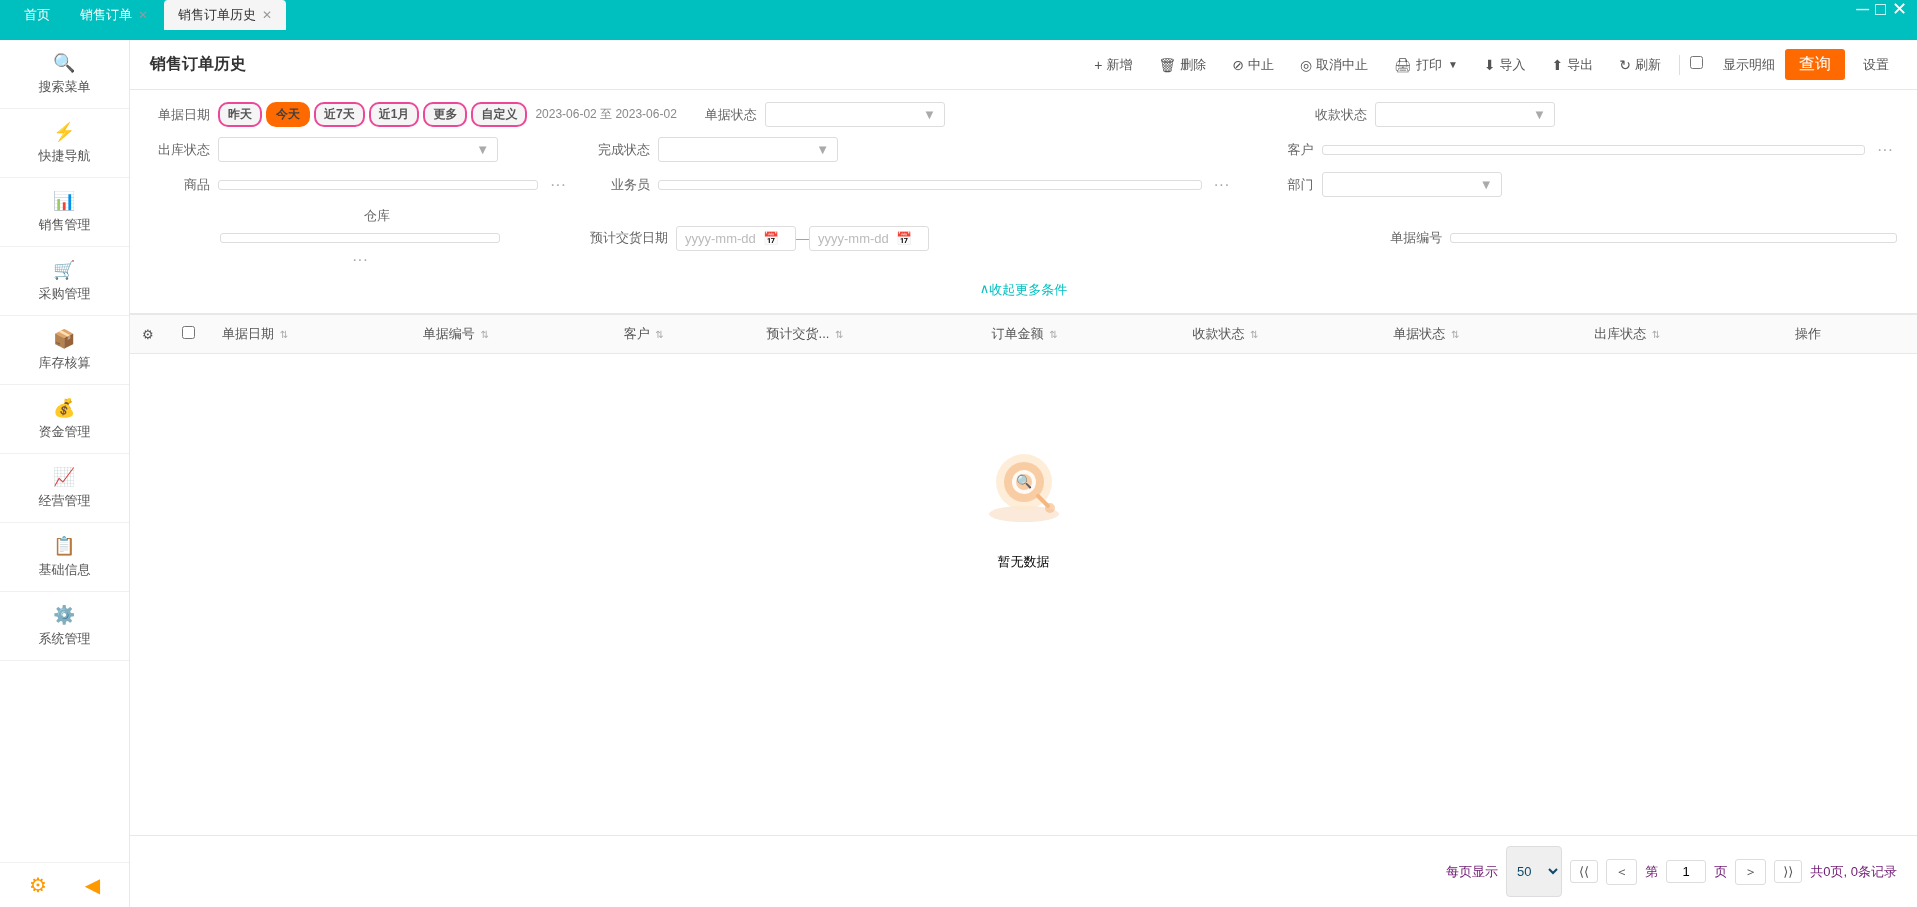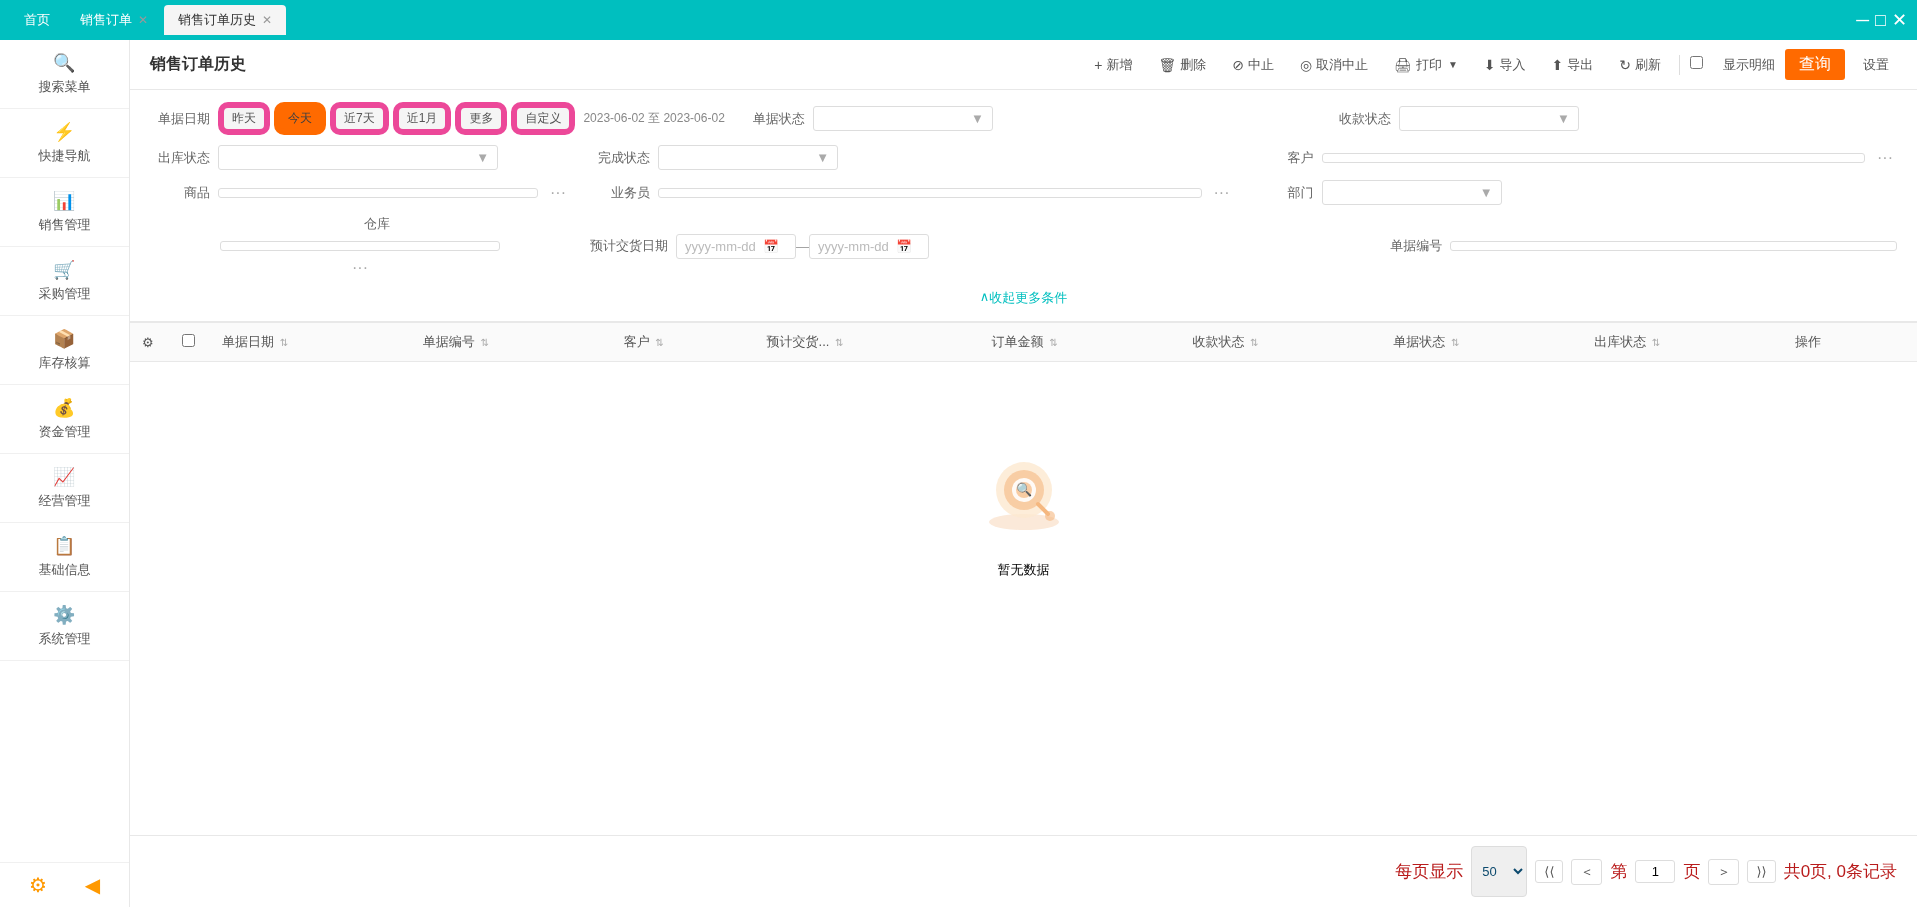--- a/index.html
+++ b/index.html
@@ -1,20 +1,20 @@
 <!DOCTYPE html>
 <html><head>
   <meta charset="utf-8">
   <style>
     * { box-sizing: border-box; margin: 0; padding: 0; font-family: 'Microsoft YaHei', Arial, sans-serif; font-size: 13px; }
     body { display: flex; flex-direction: column; height: 907px; width: 1917px; background: #f5f5f5; overflow: hidden; }
 
     
     .top-bar {
-      display: flex; align-items: center; background: #00bfbf; height: 40px; padding: 0 10px;
+      display: flex; align-items: flex-start; background: #00bfbf; height: 40px; padding: 0 10px;
       flex-shrink: 0;
     }
     .tab-item {
       display: flex; align-items: center; height: 30px; padding: 0 14px; border-radius: 4px 4px 0 0;
       color: #fff; cursor: pointer; font-size: 13px; position: relative; margin-right: 2px;
     }
     .tab-item.home { background: transparent; }
     .tab-item.active { background: #f5f5f5; color: #333; }
     .tab-item .tab-close { margin-left: 6px; font-size: 12px; color: #999; cursor: pointer; }
     .top-bar-right { margin-left: auto; display: flex; align-items: center; gap: 6px; }
@@ -63,21 +63,21 @@
     .filter-area {
       background: #fff; padding: 12px 20px; border-bottom: 1px solid #e8e8e8; flex-shrink: 0;
     }
     .filter-row { display: flex; align-items: center; margin-bottom: 10px; gap: 20px; }
     .filter-item { display: flex; align-items: center; gap: 8px; min-width: 300px; }
     .filter-label { color: #666; white-space: nowrap; min-width: 60px; text-align: right; }
     .filter-control { flex: 1; display: flex; align-items: center; gap: 4px; }
     .date-pills { display: flex; align-items: center; gap: 4px; }
     .date-pill {
       padding: 2px 8px; border-radius: 10px; font-size: 12px; cursor: pointer; color: #555;
-      background: #f5f5f5; border: 6px solid #ec4899;
+      background: #f5f5f5; border: 2px solid #ec4899; font-weight: bold;
     }
     .date-pill.active { background: #ff6a00; color: #404040; border-color: #ff6a00; }
     .date-range { font-size: 12px; color: #888; margin-left: 4px; }
     .select-control {
       display: flex; align-items: center; border: 1px solid #ddd; border-radius: 3px;
       padding: 4px 8px; background: #fff; cursor: pointer; min-width: 180px; gap: 4px; color: #999;
     }
     .select-control .chevron { margin-left: auto; color: #aaa; }
     .input-control {
       display: flex; align-items: center; border: 1px solid #ddd; border-radius: 3px;
@@ -103,21 +103,21 @@
     .data-table th .sort-icon { color: #aaa; font-size: 10px; margin-left: 2px; }
     .th-settings { width: 40px; text-align: center; }
     .th-check { width: 40px; text-align: center; }
     .empty-state { display: flex; flex-direction: column; align-items: center; justify-content: center; padding: 80px 0; }
 
     
     .table-footer {
       display: flex; align-items: center; justify-content: flex-end; background: #fff;
       padding: 10px 20px; border-top: 1px solid #e8e8e8; gap: 8px; flex-shrink: 0;
     }
-    .pagination-label { color: #b91c1c; font-size: 17px; }
+    .pagination-label { color: #701a75; font-size: 13px; }
     .page-size-select {
       border: 1px solid #ddd; border-radius: 4px; padding: 16px 6px; font-size: 13px; color: #0c4a6e;
     }
     .pagination-btn { 
       background: none; border: 1px solid #ddd; border-radius: 3px;
       padding: 3px 8px; cursor: pointer; color: #555; font-size: 13px;
     }
     .page-input {
       border: 1px solid #ddd; border-radius: 3px; padding: 3px 6px;
       width: 40px; text-align: center; font-size: 13px;

